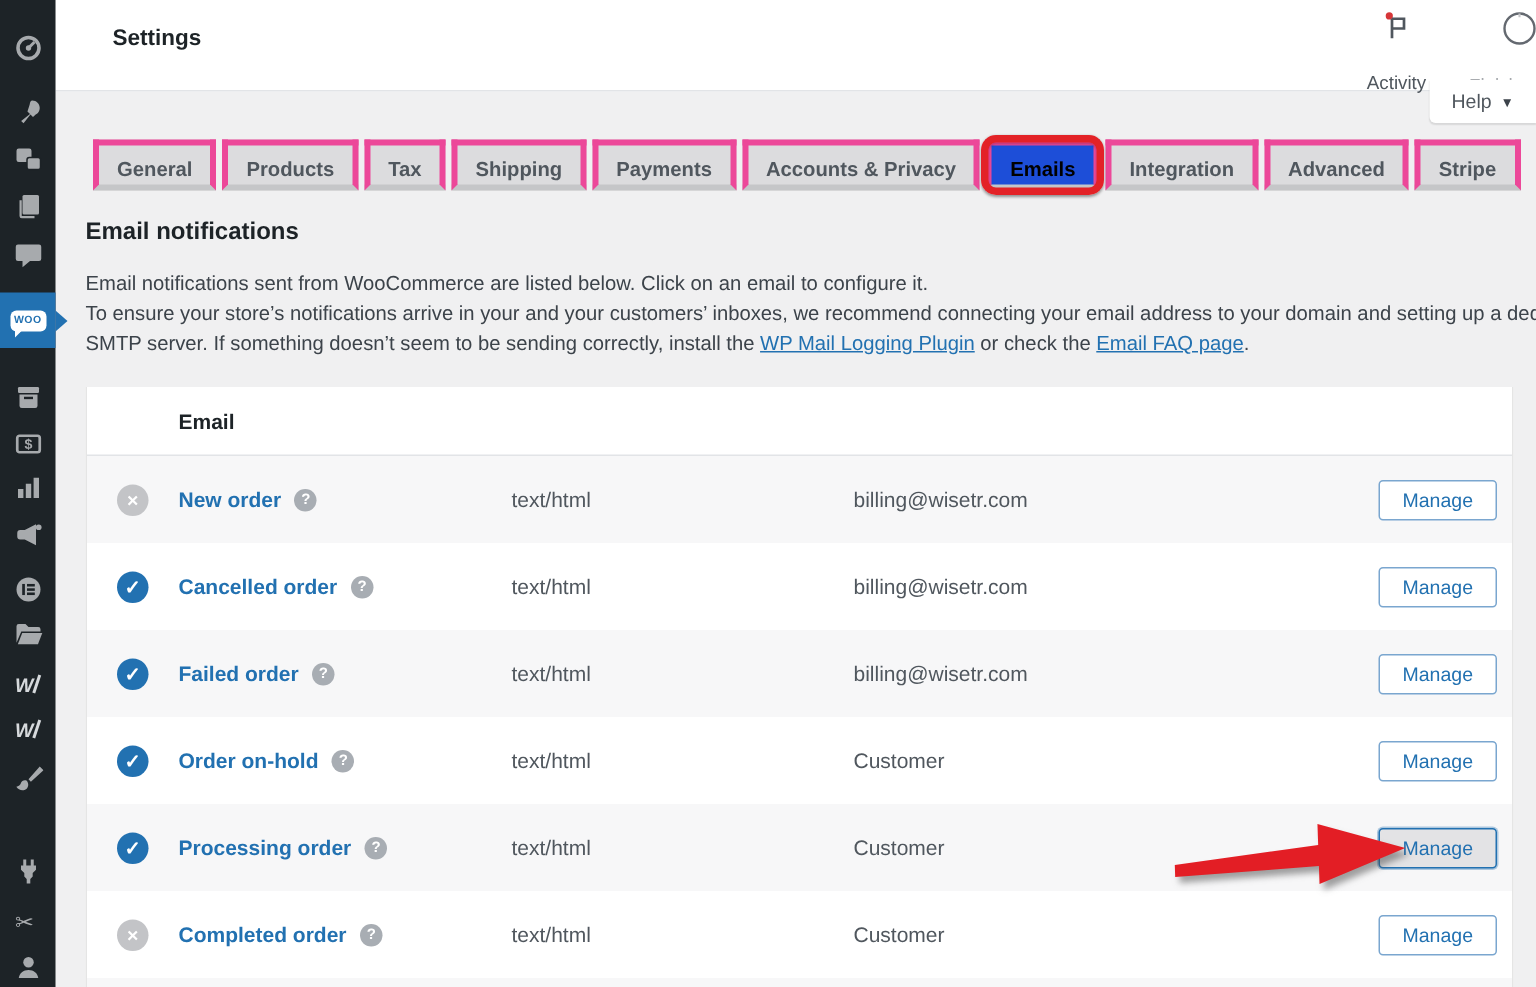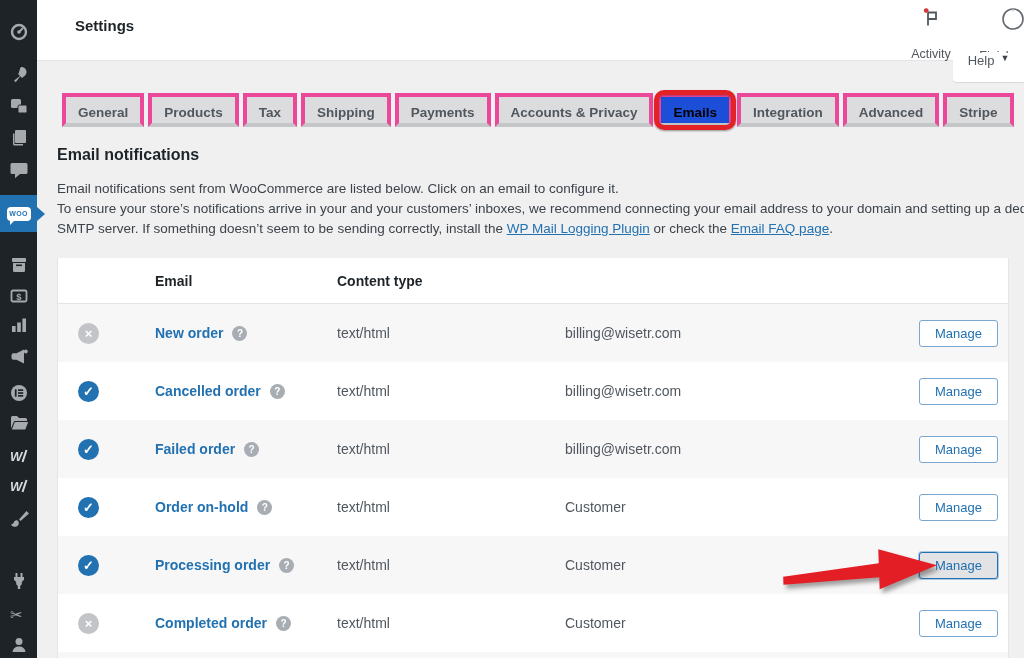--- a/index.html
+++ b/index.html
@@ -21,42 +21,42 @@
                border:7px solid transparent; border-left:8px solid #2271b1; }
   
   .topbar { position:absolute; left:37px; right:0; top:0; height:61px; background:#fff; border-bottom:1px solid #e2e4e7; z-index:4; }
   .page-title { position:absolute; left:38px; top:17px; font-size:15px; font-weight:700; color:#1d2327; }
   .tb-item { position:absolute; top:7px; width:70px; display:flex; flex-direction:column; align-items:center; cursor:pointer; }
   .tb-item .lbl { font-size:12.5px; color:#50575e; margin-top:14px; white-space:nowrap; }
   .tb-activity { right:58px; }
   .tb-finish { right:-24px; }
   .help-tab { position:absolute; left:953px; top:53px; width:71px; height:29px; background:#fff;
               border-radius:0 0 0 4px; box-shadow:0 1px 1px rgba(0,0,0,.1); z-index:4;
-              display:flex; align-items:flex-start; justify-content:center; gap:6px; cursor:pointer;
+              display:flex; align-items:center; justify-content:center; gap:6px; cursor:pointer;
               font-size:13px; color:#50575e; }
   .help-caret { font-size:9px; color:#3c434a; }
   
   .tabs { position:absolute; left:62px; top:93px; display:flex; gap:4px; z-index:2; white-space:nowrap; }
   .tab { height:34px; line-height:32px; padding:0 12px; font-size:13.5px; font-weight:600; color:#50575e;
          background:#dcdcde; border:4px solid #ec4899; border-bottom-color:#c5c6c8; cursor:pointer; position:relative; }
   .tab.active { background:#1d4ed8; color:#000; font-weight:700; }
   .red-ring { position:absolute; left:-7px; top:-7px; right:-7px; bottom:-7px;
               border:5px solid #e32227; border-radius:10px; pointer-events:none;
               box-shadow:0 1px 2px rgba(0,0,0,.4), inset 0 1px 2px rgba(0,0,0,.25); z-index:3; }
   
   .section-heading { position:absolute; left:57px; top:146px; font-size:16px; font-weight:700; color:#1d2327; }
   .intro { position:absolute; left:57px; top:179px; font-size:13.5px; color:#3c434a; line-height:20px; white-space:nowrap; }
   .intro a { color:#2271b1; text-decoration:underline; cursor:pointer; }
   
   .email-table { position:absolute; left:57px; top:258px; width:952px; background:#fff; border:1px solid #e5e5e5; border-top:none; z-index:1; }
   .thead { display:flex; align-items:center; height:46px; font-size:14px; font-weight:700; color:#1d2327; border-bottom:1px solid #e2e4e7; background:#fff; }
   .trow { display:flex; align-items:center; height:58px; font-size:14px; color:#50575e; cursor:pointer; }
   .trow.stripe { background:#f7f7f8; }
   .c-status { width:61px; display:flex; justify-content:center; }
-  .c-email { width:182px; display:flex; align-items:center; gap:9px;margin-left:36px; }
+  .c-email { width:222px; display:flex; align-items:center; gap:9px; }
   .c-type { width:228px; }
   .c-recip { flex:1; }
   .c-manage { width:92px; display:flex; justify-content:flex-end; padding-right:10px; }
   .email-name { font-weight:700; color:#2271b1; cursor:pointer; }
   .status-ic { width:21px; height:21px; border-radius:50%; color:#fff; font-size:13px; font-weight:bold;
                display:flex; align-items:center; justify-content:center; }
   .status-ic.on { background:#2271b1; }
   .status-ic.off { background:#c3c4c7; }
   .help-ic { width:15px; height:15px; border-radius:50%; background:#a8adb3; color:#fff; font-size:10px; font-weight:bold;
              display:flex; align-items:center; justify-content:center; cursor:pointer; }
@@ -264,21 +264,20 @@
     <div>To ensure your store’s notifications arrive in your and your customers’ inboxes, we recommend connecting your email address to your domain and setting up a dedicated</div>
     <div>
       <span>SMTP server. If something doesn’t seem to be sending correctly, install the </span><a>WP Mail Logging Plugin</a><span> or check the </span><a>Email FAQ page</a><span>.</span>
     </div>
   </div>
 
   <div class="email-table">
     <div class="thead">
       <div class="c-status"></div>
       <div class="c-email">Email</div>
-      <div class="c-type">Content type</div>
       <div class="c-manage"></div>
     </div>
     <div id="tbody">
         <div class="trow stripe">
     <div class="c-status">
             <span class="status-ic off">×</span>
           </div>
     <div class="c-email">
       <span class="email-name">New order</span>
       <span class="help-ic">?</span>

